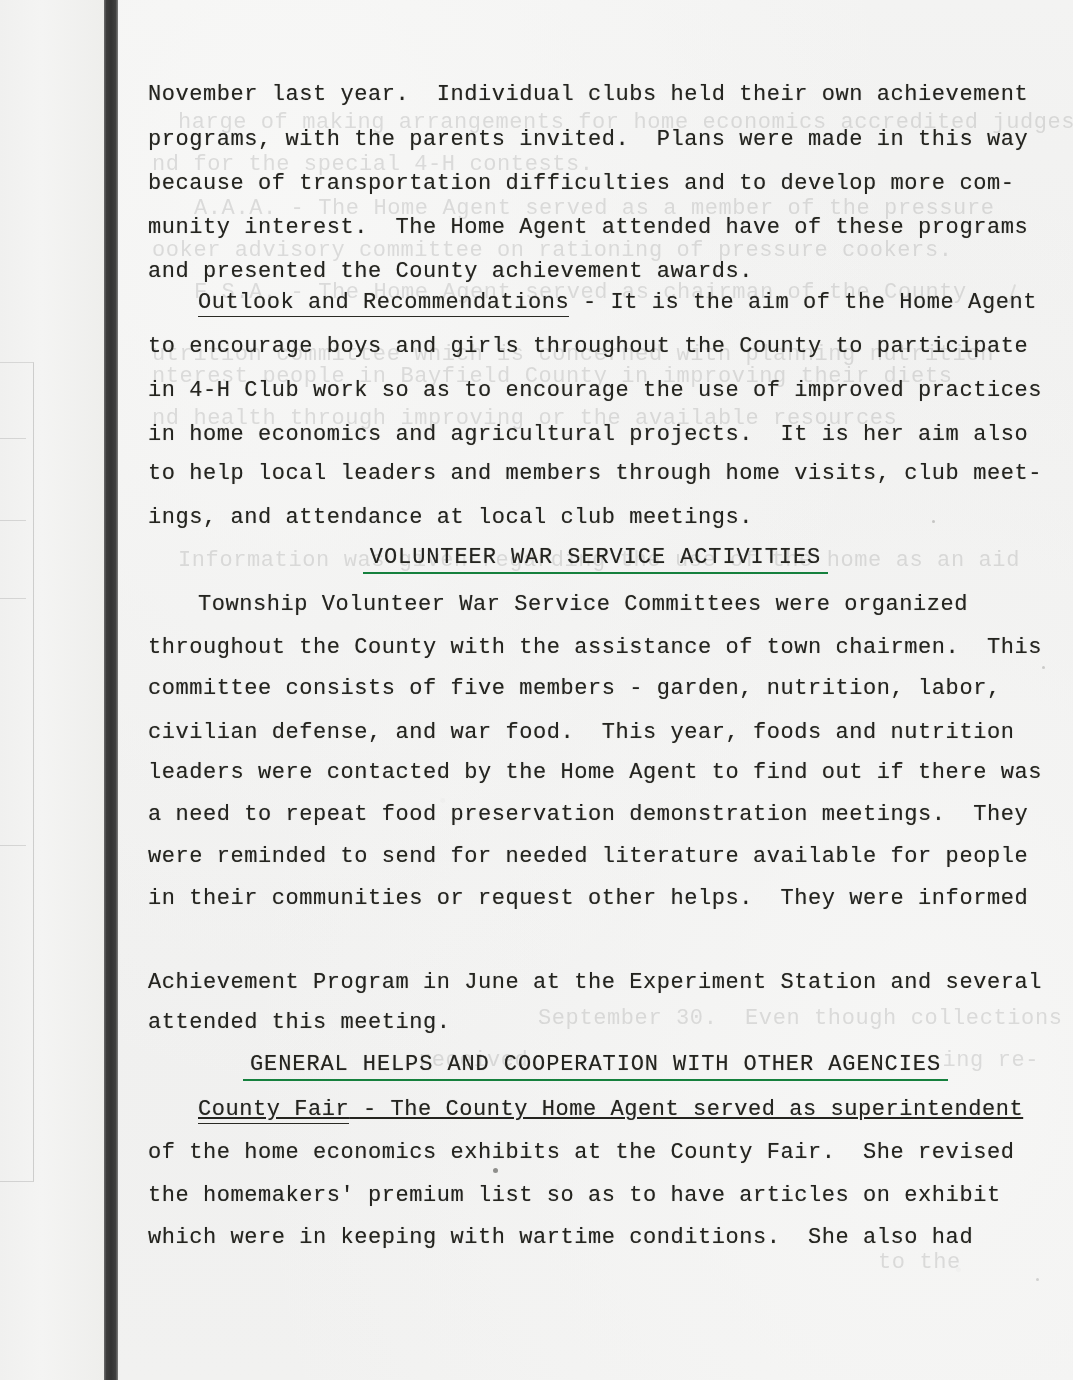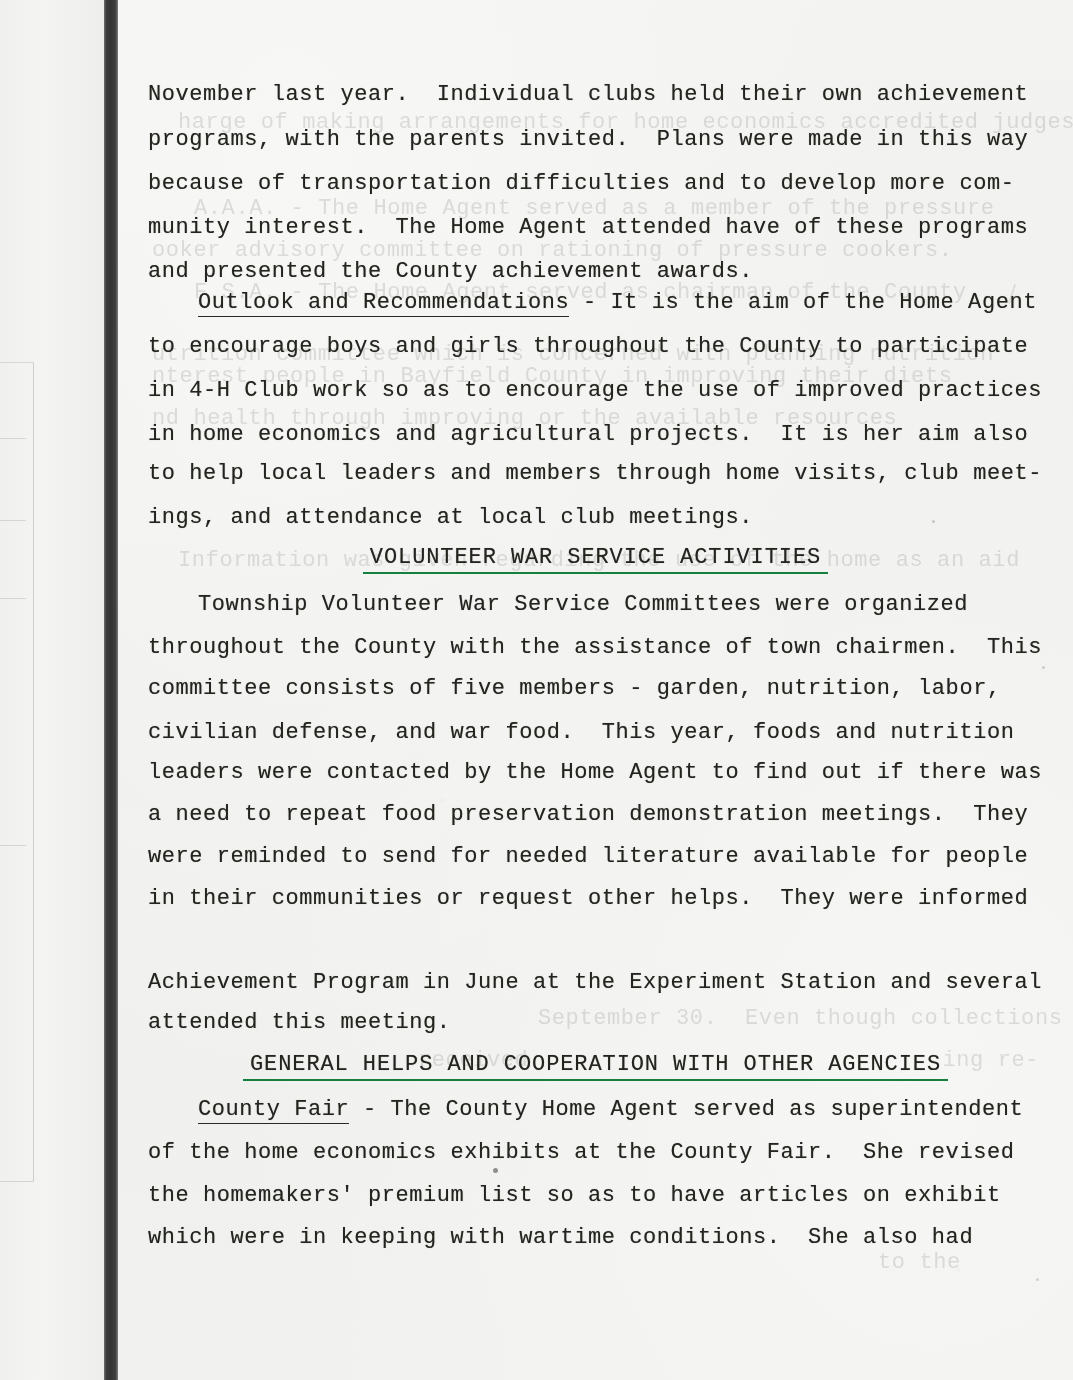--- a/index.html
+++ b/index.html
@@ -184,20 +184,21 @@
   <div class="under-sheet-tick" style="top:845px;"></div>
 
   <div class="binding-strip"></div>
 
   <div class="sheet">
     <div class="grain"></div>
   </div>
 
   <div class="bleed-layer" id="bleed-layer">
       <div class="bleed-line" style="top: 110px; left: 60px;">harge of making arrangements for home economics accredited judges</div>
+      <div class="bleed-line" style="top: 152px; left: 34px;">nd for the special 4-H contests.</div>
       <div class="bleed-line" style="top: 196px; left: 76px;">A.A.A. - The Home Agent served as a member of the pressure</div>
       <div class="bleed-line" style="top: 238px; left: 34px; text-align: right;">ooker advisory committee on rationing of pressure cookers.</div>
       <div class="bleed-line" style="top: 280px; left: 76px;">F.S.A. - The Home Agent served as chairman of the County</div>
       <div class="bleed-line" style="top: 306px; left: 34px; margin-top: 36px;">utrition committee which is concerned with planning nutrition</div>
       <div class="bleed-line" style="top: 364px; left: 34px;">nterest people in Bayfield County in improving their diets</div>
       <div class="bleed-line" style="top: 406px; left: 34px;">nd health through improving or the available resources</div>
       <div class="bleed-line" style="top: 548px; left: 60px;">Information was given regarding the use of the home as an aid</div>
       <div class="bleed-line" style="top: 1006px; left: 420px;">September 30.  Even though collections</div>
       <div class="bleed-line" style="top: 1048px; left: 300px;">received                              ing re-</div>
       <div class="bleed-line" style="top: 1250px; left: 760px;">to the</div>
@@ -220,21 +221,21 @@
       <div class="line" style="top: 635px;">throughout the County with the assistance of town chairmen.  This</div>
       <div class="line" style="top: 676px;">committee consists of five members - garden, nutrition, labor,</div>
       <div class="line" style="top: 720px;">civilian defense, and war food.  This year, foods and nutrition</div>
       <div class="line" style="top: 760px;">leaders were contacted by the Home Agent to find out if there was</div>
       <div class="line" style="top: 802px;">a need to repeat food preservation demonstration meetings.  They</div>
       <div class="line" style="top: 844px;">were reminded to send for needed literature available for people</div>
       <div class="line" style="top: 886px;">in their communities or request other helps.  They were informed</div>
       <div class="line" style="top: 970px;">Achievement Program in June at the Experiment Station and several</div>
       <div class="line" style="top: 1010px;">attended this meeting.</div>
       <div class="line heading" style="top: 1052px;"><span class="cap-underline">GENERAL HELPS AND COOPERATION WITH OTHER AGENCIES</span></div>
-      <div class="line indent" style="top: 1097px;"><span class="uline">County Fair</span><span> - The County Home Agent served as superintendent</span></div>
+      <div class="line indent" style="top: 1097px; text-decoration: underline;"><span class="uline">County Fair</span><span> - The County Home Agent served as superintendent</span></div>
       <div class="line" style="top: 1140px;">of the home economics exhibits at the County Fair.  She revised</div>
       <div class="line" style="top: 1183px;">the homemakers' premium list so as to have articles on exhibit</div>
       <div class="line" style="top: 1225px;">which were in keeping with wartime conditions.  She also had</div>
     </div>
 
   <div class="speck" style="left:493px; top:1168px; width:5px; height:5px;"></div>
   <div class="speck" style="left:932px; top:520px; width:3px; height:3px; opacity:.45;"></div>
   <div class="speck" style="left:1042px; top:666px; width:3px; height:3px; opacity:.4;"></div>
   <div class="speck" style="left:262px; top:604px; width:3px; height:3px; opacity:.4;"></div>
   <div class="speck" style="left:1036px; top:1278px; width:3px; height:3px; opacity:.35;"></div>

